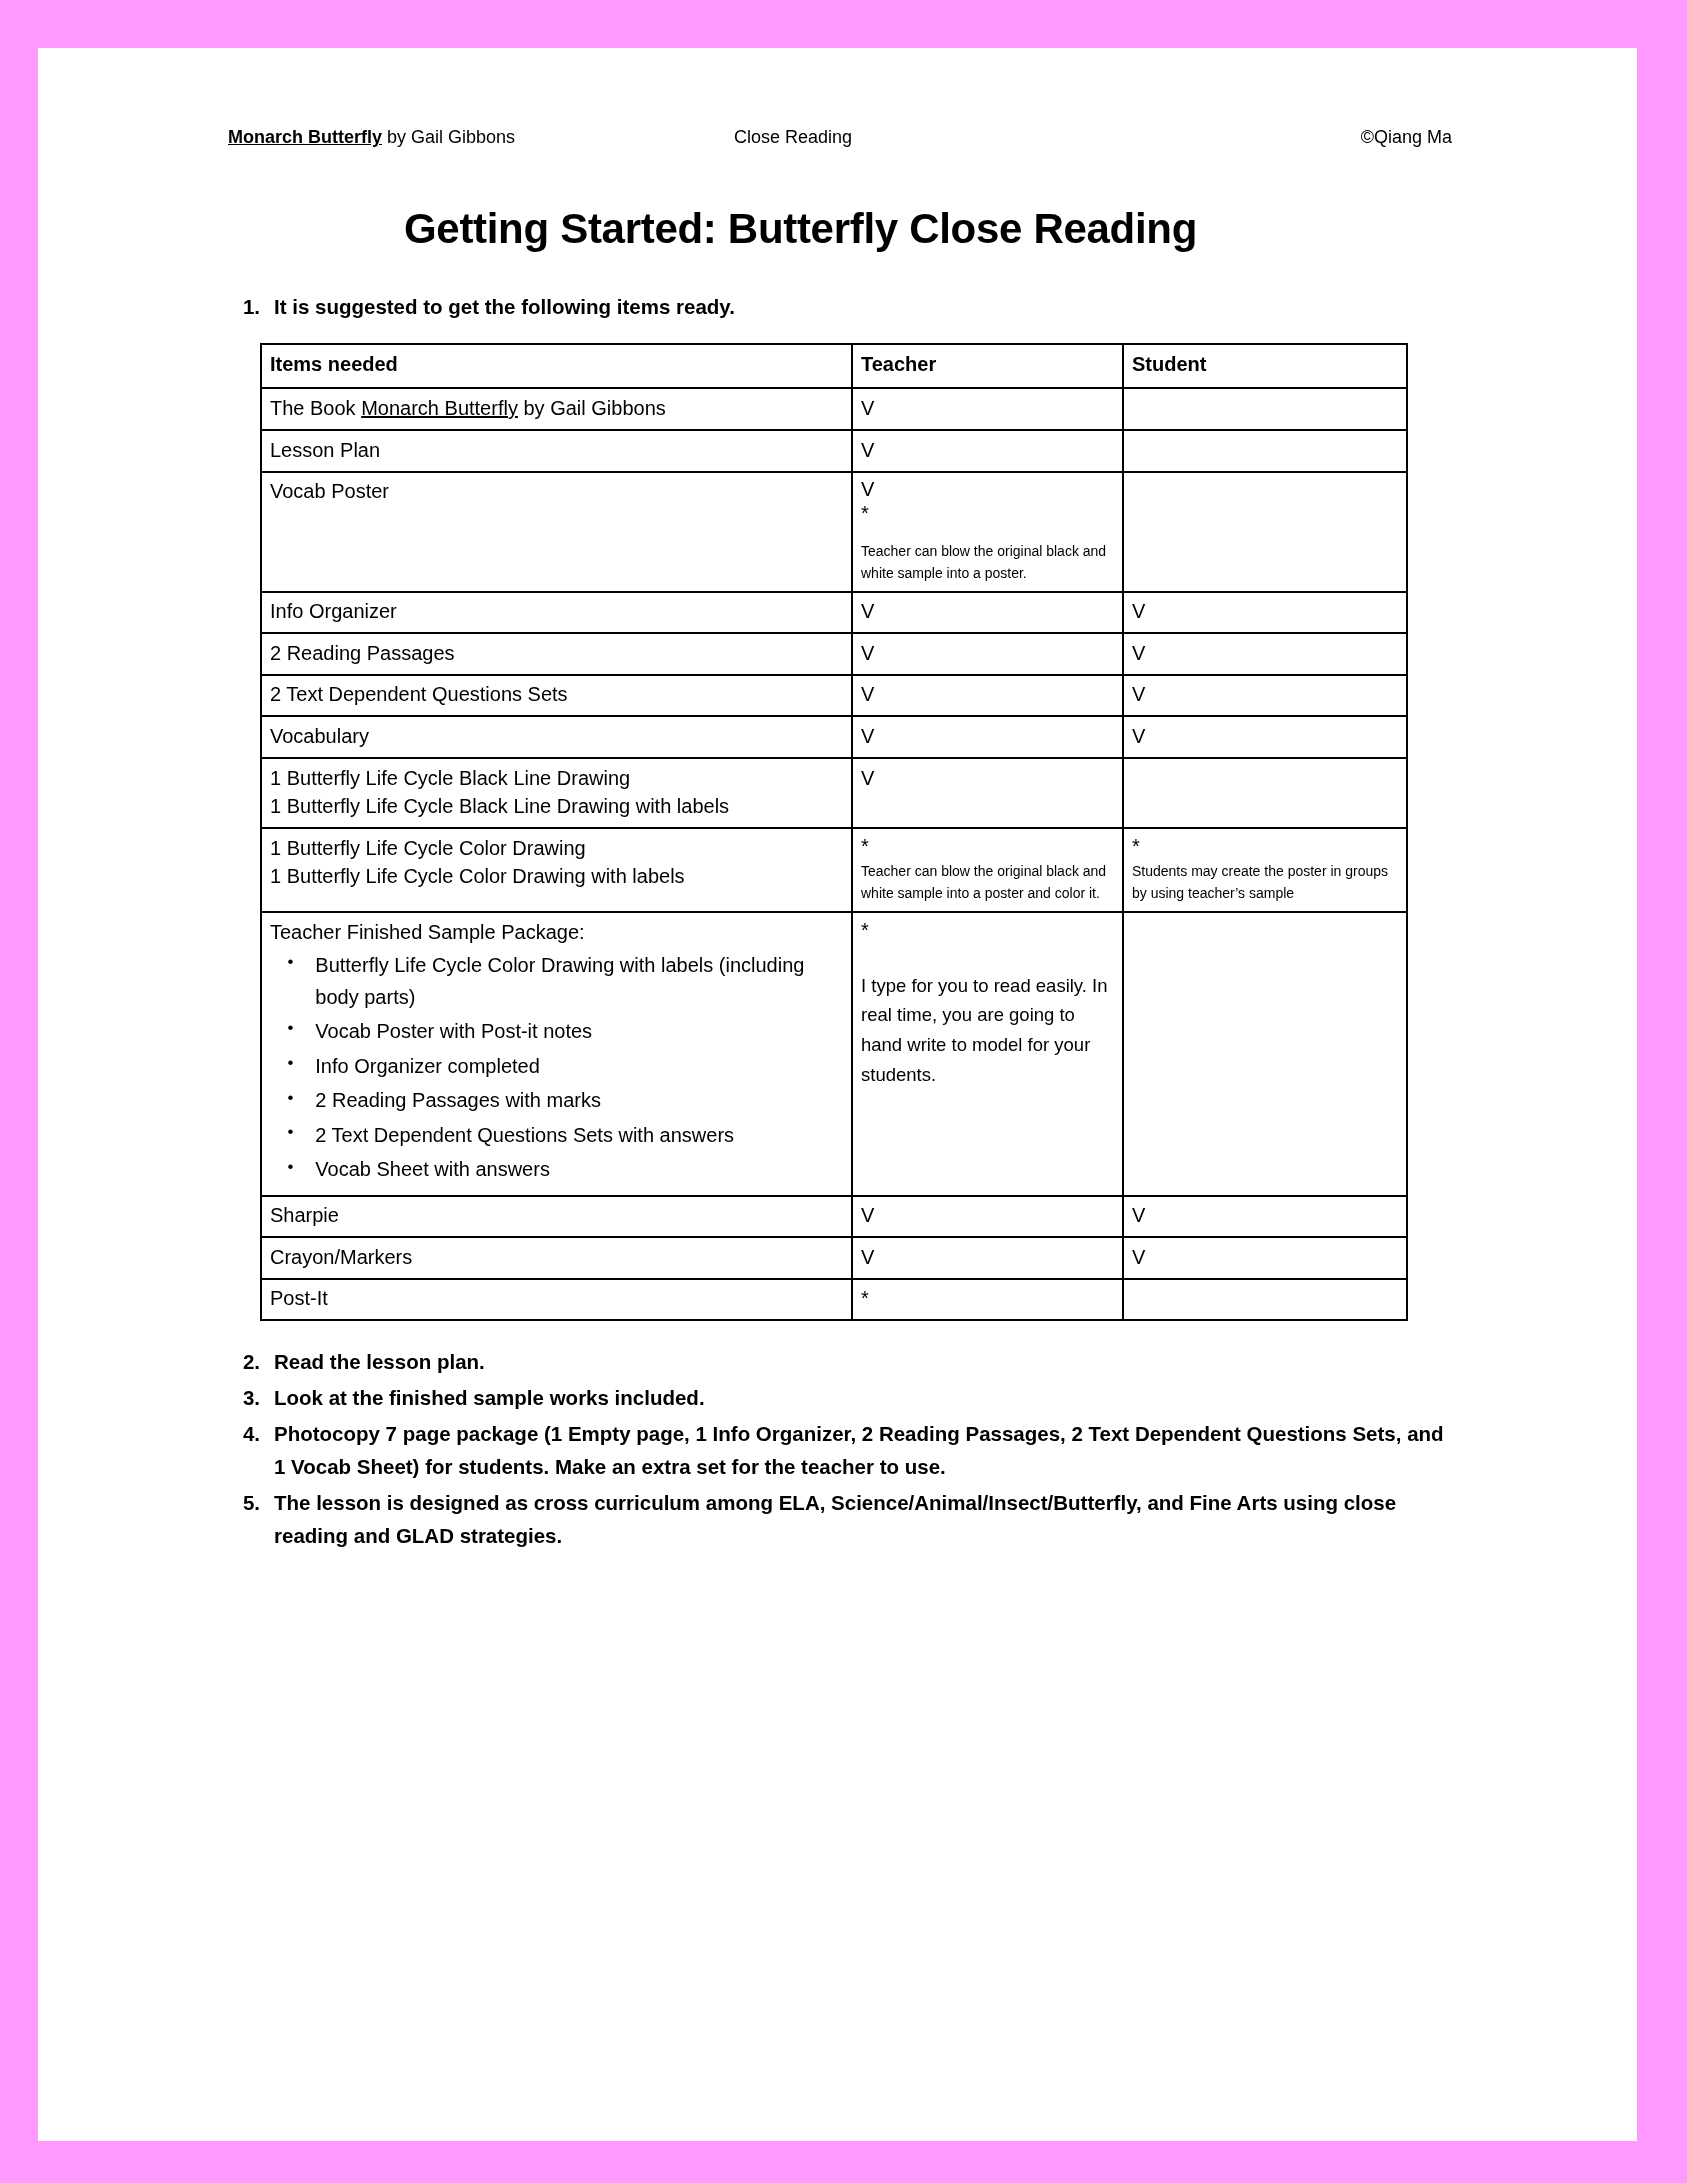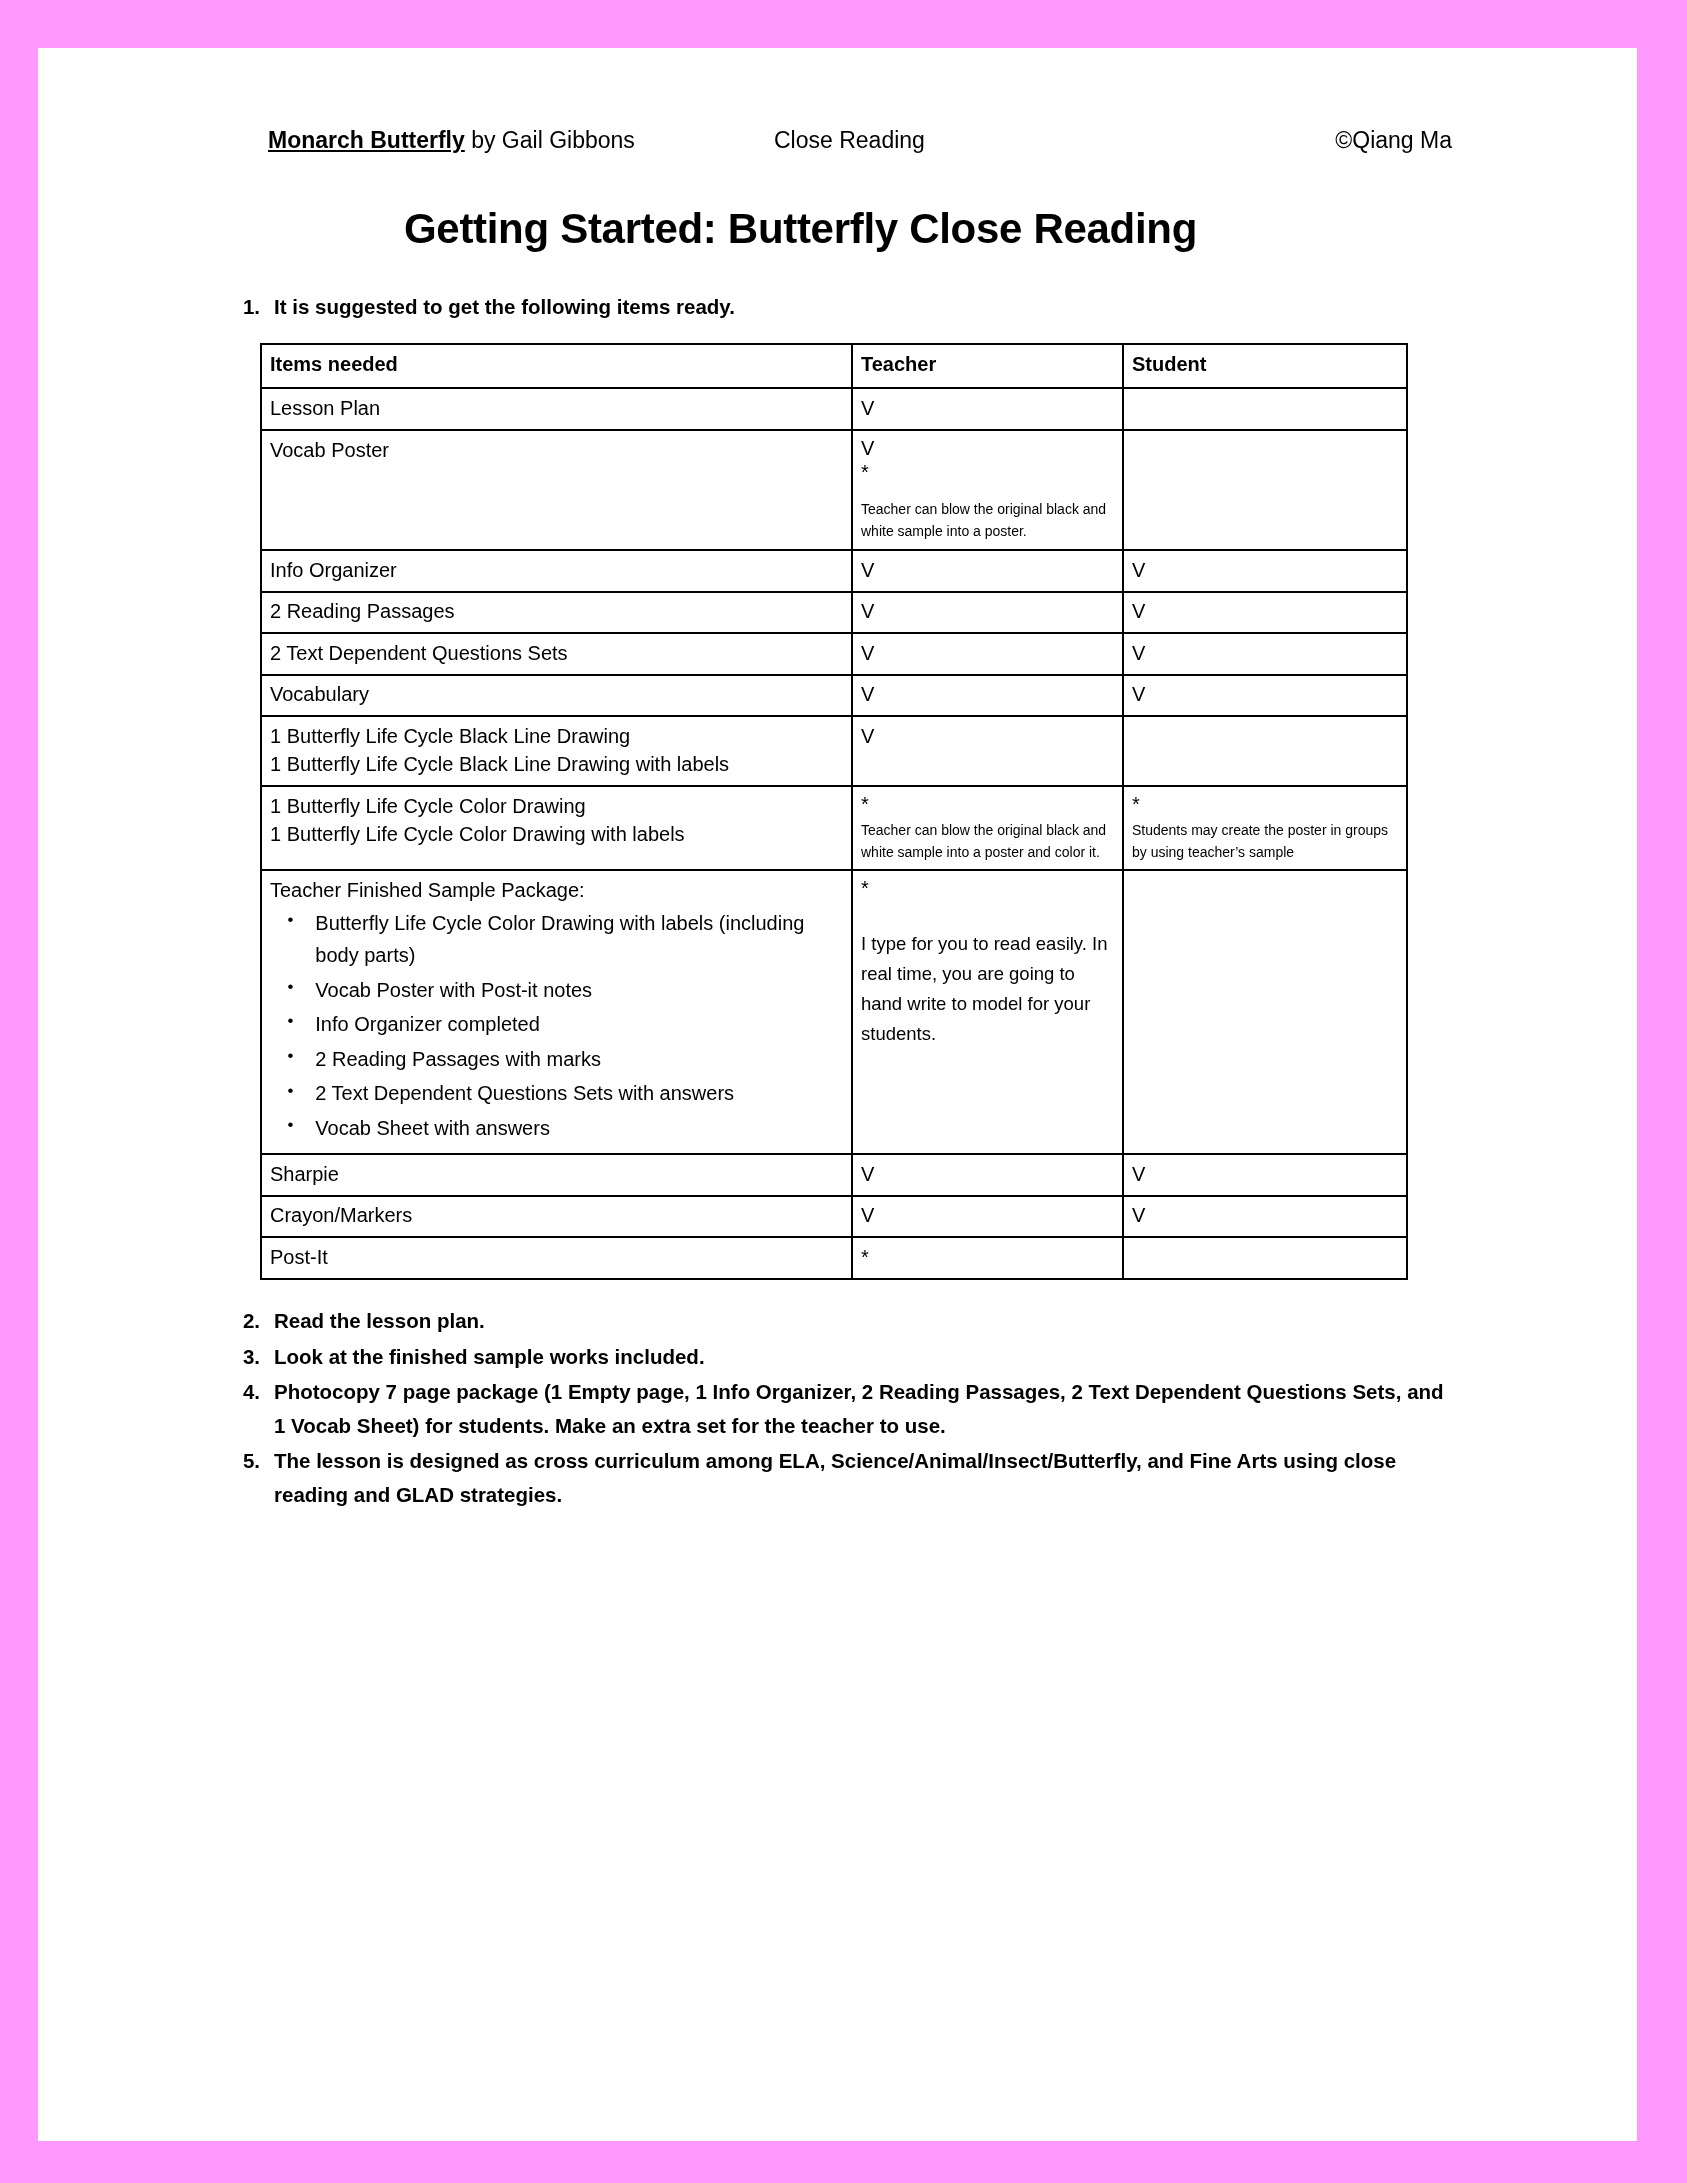--- a/index.html
+++ b/index.html
@@ -28,24 +28,23 @@
     position: absolute;
     left: 190px;   
     top: 79px;
     width: 1224px;
   }
 
   
   .doc-header {
     position: relative;
     height: 40px;
-    font-size: 23px;
+    font-size: 18px;
     color: #000;
     white-space: nowrap;
-    margin-left: 40px;
   }
   .doc-header .hdr-left {
     position: absolute;
     left: 0;
     top: 0;
   }
   .doc-header .hdr-left .book-title {
     font-weight: bold;
     text-decoration: underline;
   }
@@ -208,20 +207,25 @@
           </colgroup>
         <thead>
           <tr>
             <th>Items needed</th>
             <th>Teacher</th>
             <th>Student</th>
           </tr>
         </thead>
         <tbody>
 
+          <tr>
+            <td><span>The Book </span><span class="underline-title">Monarch Butterfly</span><span>  by Gail Gibbons</span></td>
+            <td class="mark">V</td>
+            <td class="mark"></td>
+          </tr>
 
           <tr>
             <td>Lesson Plan</td>
             <td class="mark">V</td>
             <td class="mark"></td>
           </tr>
 
           <tr>
             <td>Vocab Poster</td>
             <td class="mark">

